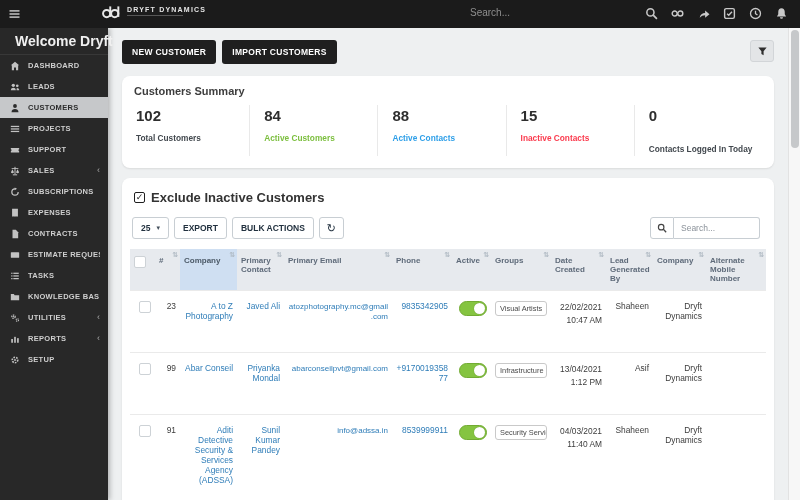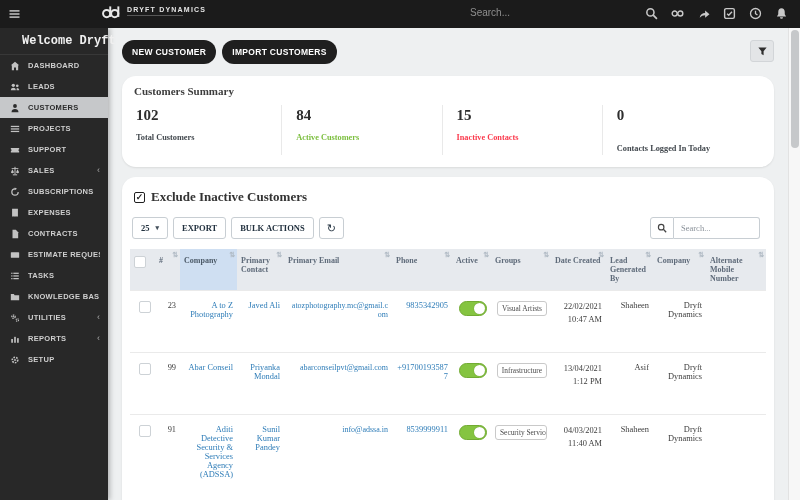--- a/index.html
+++ b/index.html
@@ -19,36 +19,36 @@
   .topbar-search::placeholder { color:#8f8f8f; }
   .topbar-icons { position:absolute; right:12px; top:7px; display:flex; align-items:center; gap:13px; }
   .topbar-icons .icon { width:13px; height:13px; color:#c9c9c9; cursor:pointer; }
 
   .body-row { flex:1; display:flex; min-height:0; }
 
   
   .sidebar { width:108px; flex:0 0 108px; background:#282828; color:#cfcfcf; box-shadow:2px 0 5px rgba(0,0,0,.25); z-index:4; }
   .welcome { display:flex; align-items:center; height:27px; padding:0 8px; border-bottom:1px solid #383838; }
   .welcome .icon { width:10px; height:10px; color:#dedede; }
-  .welcome-label { flex:1; margin-left:14px; font-size:12px; font-weight:bold; color:#f0f0f0; white-space:nowrap;font-family:Liberation Mono, monospace; }
+  .welcome-label { flex:1; margin-left:7px; font-size:14px; font-weight:bold; color:#f0f0f0; white-space:nowrap; }
   .side-item { display:flex; align-items:center; height:21px; padding:0 8px 0 10px; cursor:pointer; }
   .side-item .icon { width:10px; height:10px; flex:0 0 10px; color:#c2c2c2; }
   .side-label { flex:1; margin-left:8px; font-size:7.5px; font-weight:bold; letter-spacing:.3px; white-space:nowrap; overflow:hidden; }
   .side-chev { font-size:9px; color:#aaa; line-height:1; }
   .side-item.selected { background:#c6c8ca; color:#2c2c2c; }
   .side-item.selected .icon { color:#2c2c2c; }
 
   
   .main { flex:1; min-width:0; padding:12px 14px 0 14px; overflow:hidden; }
   .toolbar-row { display:flex; align-items:flex-start; margin-bottom:12px; }
-  .dark-btn { background:#1f1f1f; color:#fff; border:none; border-radius:12px; font-family:inherit; font-size:8.5px; font-weight:bold; letter-spacing:.3px; padding:7px 10px; margin-right:6px; cursor:pointer; }
+  .dark-btn { background:#1f1f1f; color:#fff; border:none; border-radius:3px; font-family:inherit; font-size:8.5px; font-weight:bold; letter-spacing:.3px; padding:7px 10px; margin-right:6px; cursor:pointer; }
   .filter-btn { margin-left:auto; width:24px; height:22px; background:#e3e5e7; border:1px solid #d2d5d8; border-radius:3px; display:flex; align-items:center; justify-content:center; cursor:pointer; }
   .filter-btn .icon { width:11px; height:11px; color:#2e2e2e; }
 
-  .card { background:#fff; border-radius:14px; box-shadow:0 1px 2px rgba(0,0,0,.09);font-family:Liberation Serif, serif; }
+  .card { background:#fff; border-radius:8px; box-shadow:0 1px 2px rgba(0,0,0,.09); }
   .summary-card { padding:9px 12px 12px 12px; margin-bottom:10px; }
   .summary-title { font-size:11px; font-weight:bold; color:#3d3d3d; margin-bottom:8px; }
   .stats { display:flex; }
   .stat { flex:1; padding:2px 8px 2px 14px; border-left:1px solid #e9e9e9; }
   .stat:first-child { border-left:none; padding-left:2px; }
   .stat-value { font-size:15px; font-weight:bold; color:#2e2e2e; margin-bottom:9px; }
   .stat-label { font-size:8.3px; font-weight:bold; }
 
   .table-card { padding:10px 8px 20px 8px; }
   .exclude-row { display:flex; align-items:center; gap:6px; margin:2px 0 12px 4px; cursor:pointer; }
@@ -336,20 +336,24 @@
       <div class="card summary-card">
         <div class="summary-title">Customers Summary</div>
         <div class="stats" id="stats">
             <div class="stat">
               <div class="stat-value">102</div>
               <div class="stat-label" style="color: rgb(66, 72, 78);">Total Customers</div>
             </div>
             <div class="stat">
               <div class="stat-value">84</div>
               <div class="stat-label" style="color: rgb(124, 191, 63);">Active Customers</div>
+            </div>
+            <div class="stat">
+              <div class="stat-value">88</div>
+              <div class="stat-label" style="color: rgb(46, 159, 232);">Active Contacts</div>
             </div>
             <div class="stat">
               <div class="stat-value">15</div>
               <div class="stat-label" style="color: rgb(251, 59, 78);">Inactive Contacts</div>
             </div>
             <div class="stat">
               <div class="stat-value">0</div>
               <div class="stat-label" style="color: rgb(66, 72, 78); margin-top: 20px;">Contacts Logged In Today</div>
             </div>
           </div>

